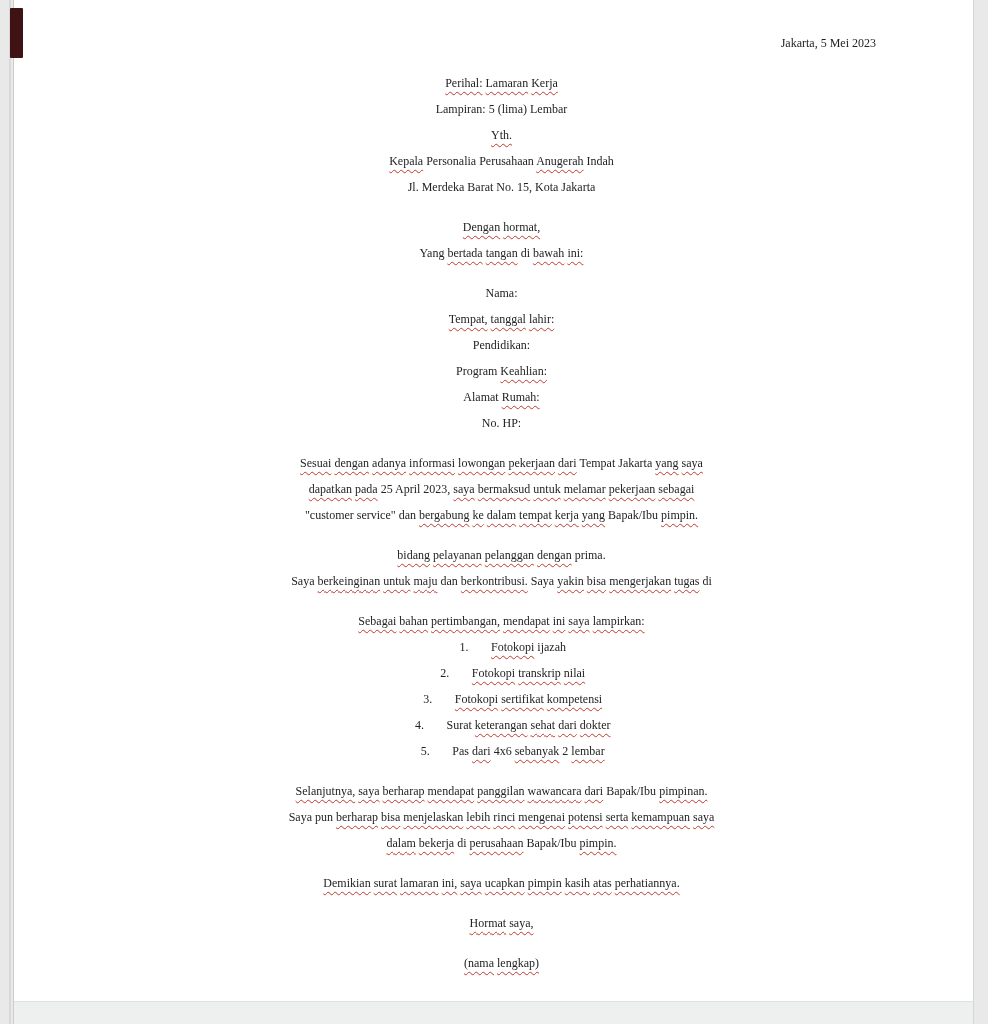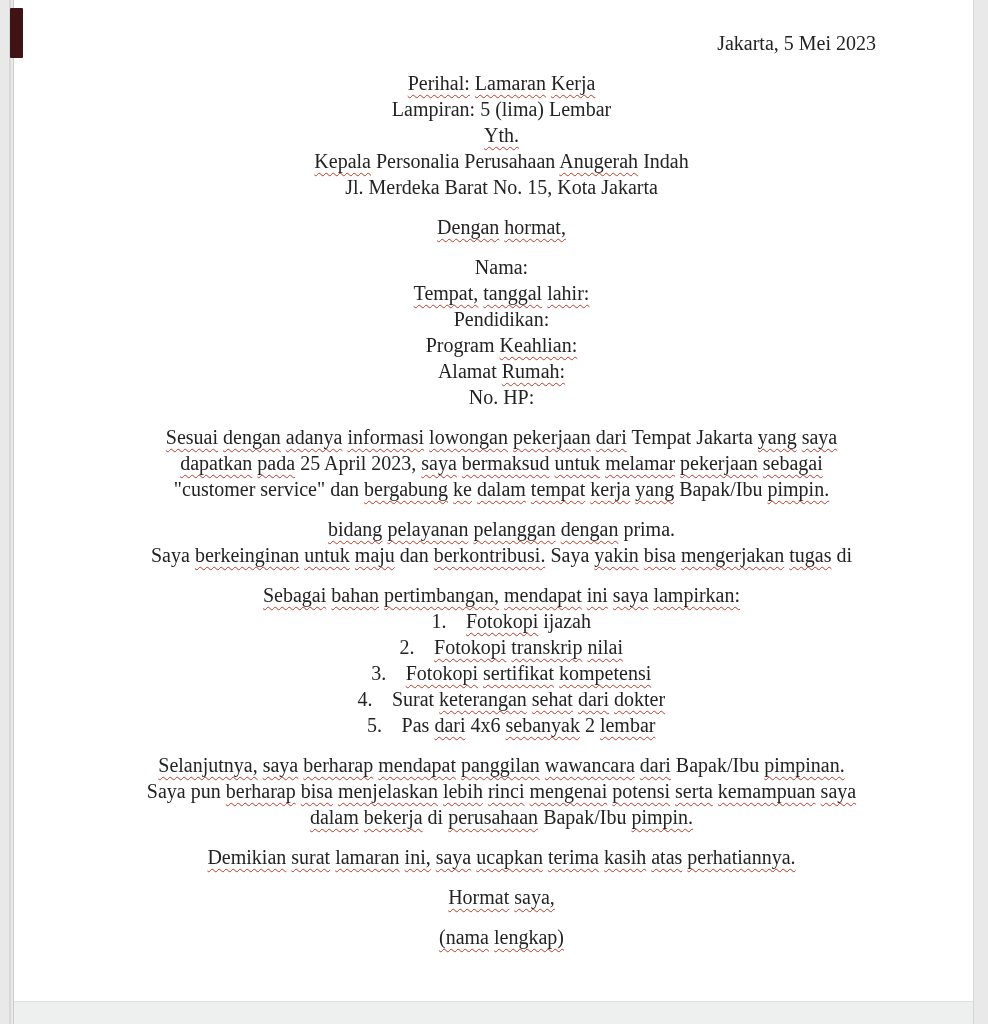--- a/index.html
+++ b/index.html
@@ -61,21 +61,21 @@
     height: 50px;
     background: var(--mark, #3f1313);
     border-radius: 1px;
     z-index: 4;
   }
   .letter {
     position: absolute;
     left: 127px;
     right: 112px;
     top: 30px;
-    font-size: 20px;
+    font-size: 12px;
     line-height: 26px;
     white-space: nowrap;
   }
   .line { height: 26px; text-align: center; }
   .line.right { text-align: right; }
   .gap { height: 14px; }
   .num {
     display: inline-block;
     width: 54px;
   }
@@ -99,20 +99,21 @@
   <div class="letter">
       <div class="line right"><span class="w">Jakarta,</span> <span class="w">5</span> <span class="w">Mei</span> <span class="w">2023</span></div>
       <div class="gap"></div>
       <div class="line"><span class="sq">Perihal:</span> <span class="sq">Lamaran</span> <span class="sq">Kerja</span></div>
       <div class="line"><span class="w">Lampiran:</span> <span class="w">5</span> <span class="w">(lima)</span> <span class="w">Lembar</span></div>
       <div class="line"><span class="sq">Yth.</span></div>
       <div class="line"><span class="sq">Kepala</span> <span class="w">Personalia</span> <span class="w">Perusahaan</span> <span class="sq">Anugerah</span> <span class="w">Indah</span></div>
       <div class="line"><span class="w">Jl.</span> <span class="w">Merdeka</span> <span class="w">Barat</span> <span class="w">No.</span> <span class="w">15,</span> <span class="w">Kota</span> <span class="w">Jakarta</span></div>
       <div class="gap"></div>
       <div class="line"><span class="sq">Dengan</span> <span class="sq">hormat,</span></div>
+      <div class="line"><span class="w">Yang</span> <span class="sq">bertada</span> <span class="sq">tangan</span> <span class="w">di</span> <span class="sq">bawah</span> <span class="sq">ini:</span></div>
       <div class="gap"></div>
       <div class="line"><span class="w">Nama:</span></div>
       <div class="line"><span class="sq">Tempat,</span> <span class="sq">tanggal</span> <span class="sq">lahir:</span></div>
       <div class="line"><span class="w">Pendidikan:</span></div>
       <div class="line"><span class="w">Program</span> <span class="sq">Keahlian:</span></div>
       <div class="line"><span class="w">Alamat</span> <span class="sq">Rumah:</span></div>
       <div class="line"><span class="w">No.</span> <span class="w">HP:</span></div>
       <div class="gap"></div>
       <div class="line"><span class="sq">Sesuai</span> <span class="sq">dengan</span> <span class="sq">adanya</span> <span class="sq">informasi</span> <span class="sq">lowongan</span> <span class="sq">pekerjaan</span> <span class="sq">dari</span> <span class="w">Tempat</span> <span class="w">Jakarta</span> <span class="sq">yang</span> <span class="sq">saya</span></div>
       <div class="line"><span class="sq">dapatkan</span> <span class="sq">pada</span> <span class="w">25</span> <span class="w">April</span> <span class="w">2023,</span> <span class="sq">saya</span> <span class="sq">bermaksud</span> <span class="sq">untuk</span> <span class="sq">melamar</span> <span class="sq">pekerjaan</span> <span class="sq">sebagai</span></div>
@@ -125,19 +126,19 @@
       <div class="line"><span class="num">1.</span><span class="sq">Fotokopi</span> <span class="w">ijazah</span></div>
       <div class="line"><span class="num">2.</span><span class="sq">Fotokopi</span> <span class="sq">transkrip</span> <span class="sq">nilai</span></div>
       <div class="line"><span class="num">3.</span><span class="sq">Fotokopi</span> <span class="sq">sertifikat</span> <span class="sq">kompetensi</span></div>
       <div class="line"><span class="num">4.</span><span class="w">Surat</span> <span class="sq">keterangan</span> <span class="sq">sehat</span> <span class="sq">dari</span> <span class="sq">dokter</span></div>
       <div class="line"><span class="num">5.</span><span class="w">Pas</span> <span class="sq">dari</span> <span class="w">4x6</span> <span class="sq">sebanyak</span> <span class="w">2</span> <span class="sq">lembar</span></div>
       <div class="gap"></div>
       <div class="line"><span class="sq">Selanjutnya,</span> <span class="sq">saya</span> <span class="sq">berharap</span> <span class="sq">mendapat</span> <span class="sq">panggilan</span> <span class="sq">wawancara</span> <span class="sq">dari</span> <span class="w">Bapak/Ibu</span> <span class="sq">pimpinan.</span></div>
       <div class="line"><span class="w">Saya</span> <span class="w">pun</span> <span class="sq">berharap</span> <span class="sq">bisa</span> <span class="sq">menjelaskan</span> <span class="sq">lebih</span> <span class="sq">rinci</span> <span class="sq">mengenai</span> <span class="sq">potensi</span> <span class="sq">serta</span> <span class="sq">kemampuan</span> <span class="sq">saya</span></div>
       <div class="line"><span class="sq">dalam</span> <span class="sq">bekerja</span> <span class="w">di</span> <span class="sq">perusahaan</span> <span class="w">Bapak/Ibu</span> <span class="sq">pimpin.</span></div>
       <div class="gap"></div>
-      <div class="line"><span class="sq">Demikian</span> <span class="sq">surat</span> <span class="sq">lamaran</span> <span class="sq">ini,</span> <span class="sq">saya</span> <span class="sq">ucapkan</span> <span class="sq">terima</span> <span class="sq">kasih</span> <span class="sq">atas</span> <span class="sq">perhatiannya.</span></div>
+      <div class="line"><span class="sq">Demikian</span> <span class="sq">surat</span> <span class="sq">lamaran</span> <span class="sq">ini,</span> <span class="sq">saya</span> <span class="sq">ucapkan</span> <span class="sq">pimpin</span> <span class="sq">kasih</span> <span class="sq">atas</span> <span class="sq">perhatiannya.</span></div>
       <div class="gap"></div>
       <div class="line"><span class="sq">Hormat</span> <span class="sq">saya,</span></div>
       <div class="gap"></div>
       <div class="line"><span class="sq">(nama</span> <span class="sq">lengkap)</span></div>
     </div>
 </div>
 
 </body></html>

